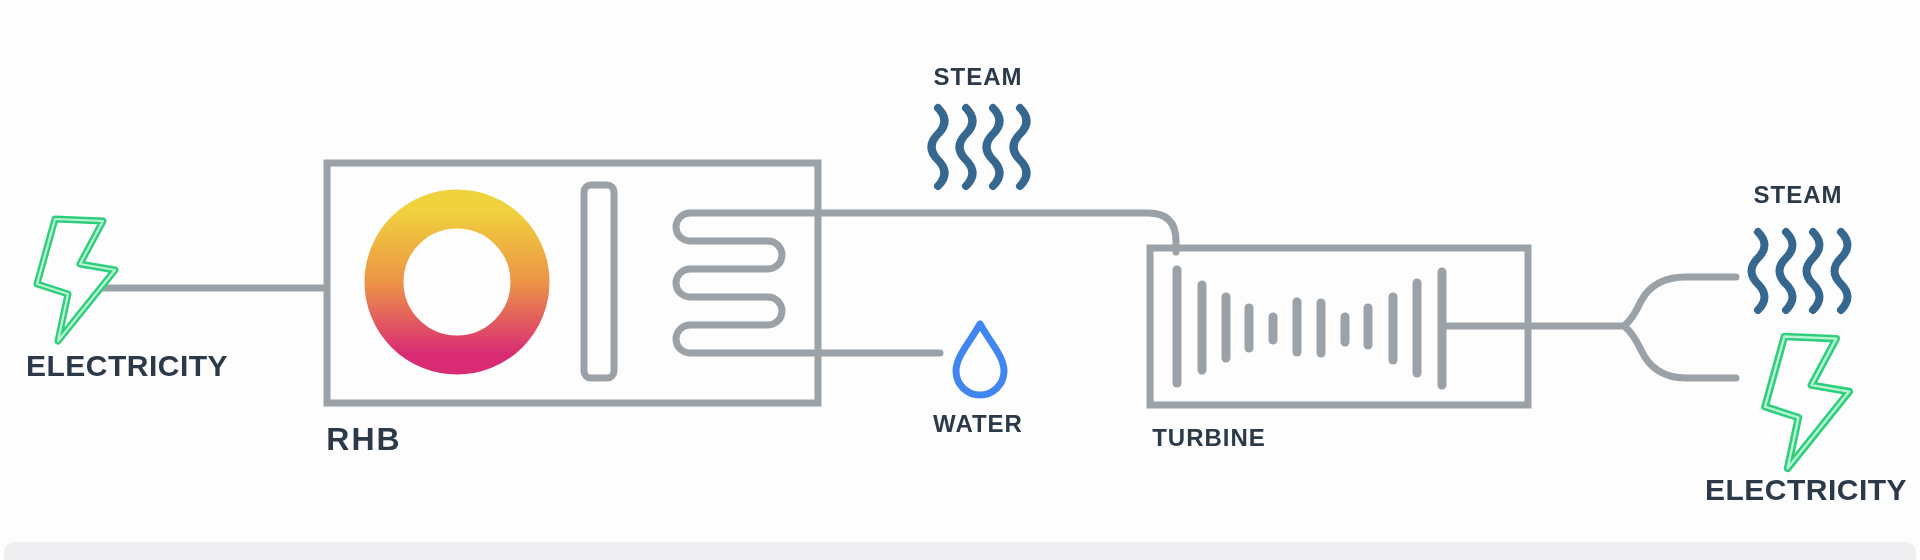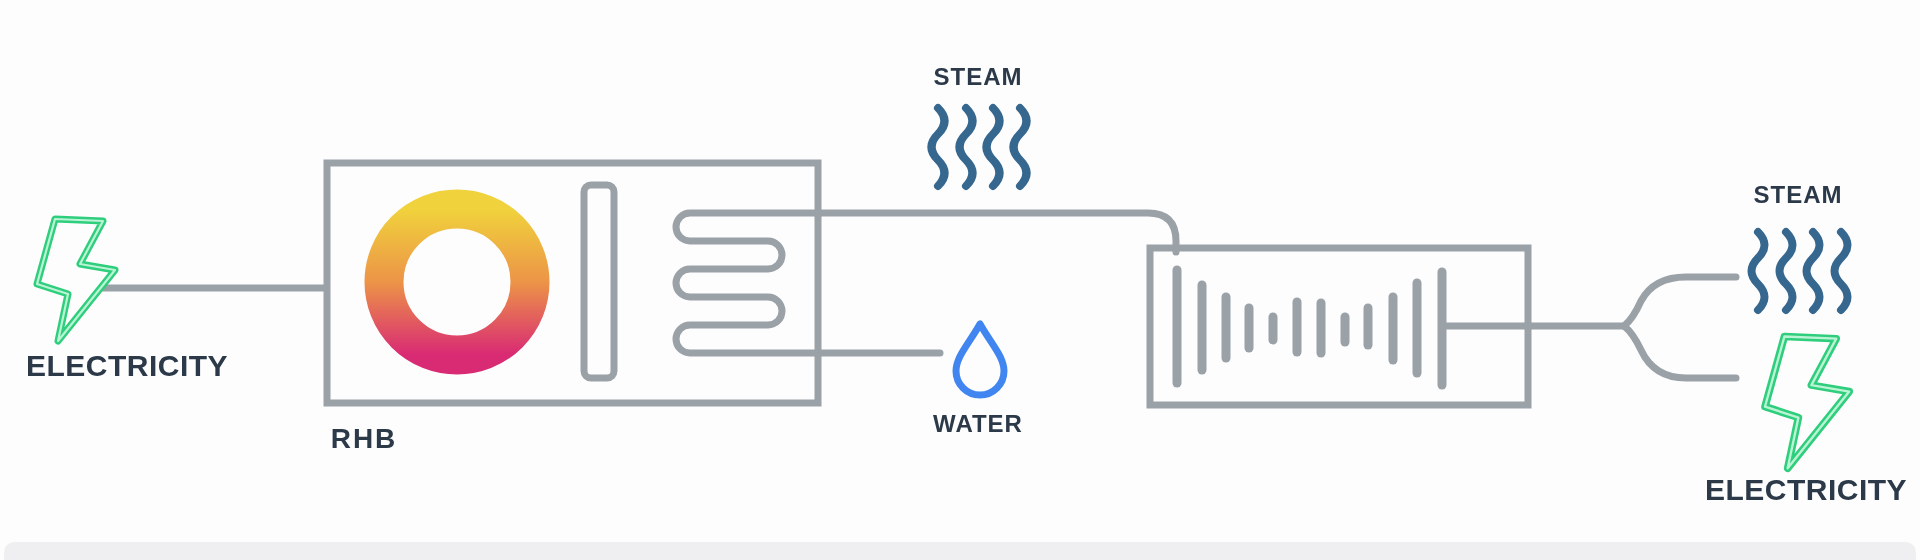--- a/index.html
+++ b/index.html
@@ -25,21 +25,21 @@
     position: absolute;
     transform: translate(-50%, -50%);
     color: var(--label-navy, #2b3948);
     font-weight: bold;
     white-space: nowrap;
     letter-spacing: 1px;
     user-select: none;
   }
   .label.size-lg { font-size: 24px; }
   .label.size-md { font-size: 30px; letter-spacing: 0.5px; }
-  .label.size-rhb { font-size: 28px; letter-spacing: 2px; }
+  .label.size-rhb { font-size: 32px; letter-spacing: 2px; }
 
   
   .ln {
     stroke: var(--line-gray, #9aa1a7);
     stroke-width: 7;
     fill: none;
   }
   .ln-cap { stroke-linecap: round; }
   .box {
     stroke: var(--line-gray, #9aa1a7);
@@ -179,18 +179,19 @@
   </svg>
 
   <div class="label size-md" style="left:127px; top:366px;">ELECTRICITY</div>
 
   <div class="label size-rhb" style="left:364px; top:439px;">RHB</div>
 
   <div class="label size-lg" style="left:978px; top:77px;">STEAM</div>
 
   <div class="label size-lg" style="left:978px; top:424px;">WATER</div>
 
+  <div class="label size-lg" style="left:1209px; top:438px;">TURBINE</div>
 
   <div class="label size-lg" style="left:1798px; top:195px;">STEAM</div>
 
   <div class="label size-md" style="left:1806px; top:490px;">ELECTRICITY</div>
 
 </div>
 
 </body></html>

